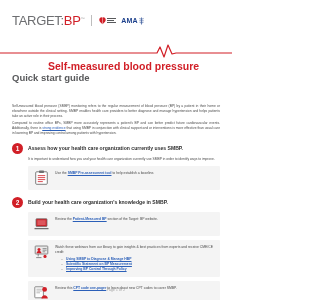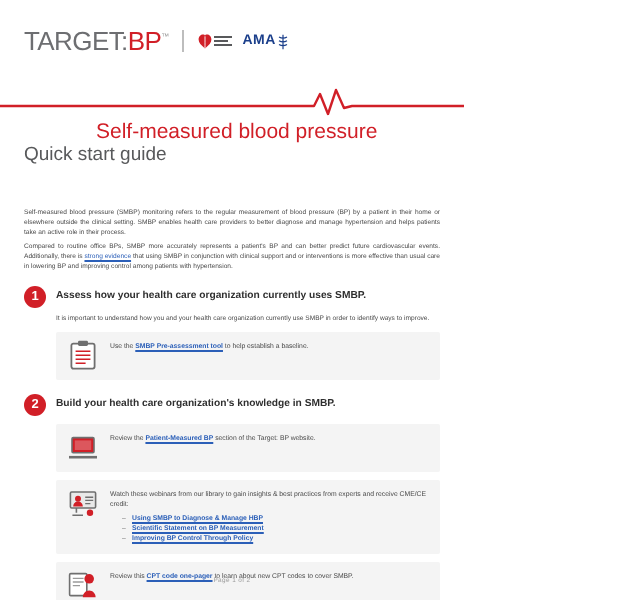--- a/index.html
+++ b/index.html
@@ -29,22 +29,22 @@
   .ama{display:flex;align-items:center;gap:0px;}
   .ama-text{font-size:7px;font-weight:bold;color:#1b3f8b;letter-spacing:0.2px;line-height:1;}
   .ama-mark{width:7px;height:8px;display:block;}
 
   
   .rule-wrap{position:relative;height:14px;margin-top:2px;}
   .rule-wrap svg{position:absolute;left:0;top:0;display:block;}
 
   
   .titles{padding:2px 12px 0 12px;}
-  h1{margin:0;font-size:10.5px;font-weight:normal;color:#d11f27;line-height:1.15;padding-left:36px;}
-  h2{margin:1px 0 16px 0;font-size:9.5px;font-weight:400;color:#58595b;line-height:1.15;}
+  h1{margin:0;font-size:10.5px;font-weight:bold;color:#d11f27;line-height:1.15;padding-left:36px;}
+  h2{margin:1px 0 16px 0;font-size:9.5px;font-weight:700;color:#58595b;line-height:1.15;}
 
   
   .intro{padding:4px 12px 0 12px;}
   .intro p{margin:0 0 3px 0;font-size:3.3px;line-height:1.45;color:#4a4a4a;text-align:justify;}
   .lk{color:#2b5fb8;text-decoration:underline;}
 
   
   .step{display:flex;align-items:flex-start;padding:0 12px 0 12px;margin-top:7px;}
   .badge{flex:0 0 auto;width:11px;height:11px;border-radius:50%;background:#d11f27;color:#fff;
          font-size:6.5px;font-weight:bold;line-height:11px;text-align:center;margin-right:5px;}

